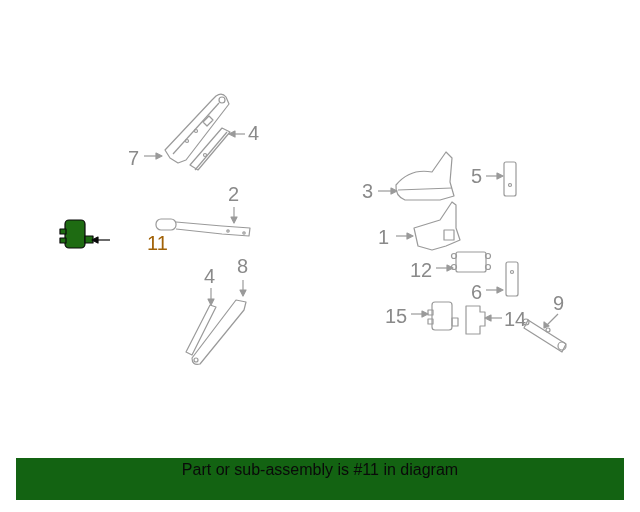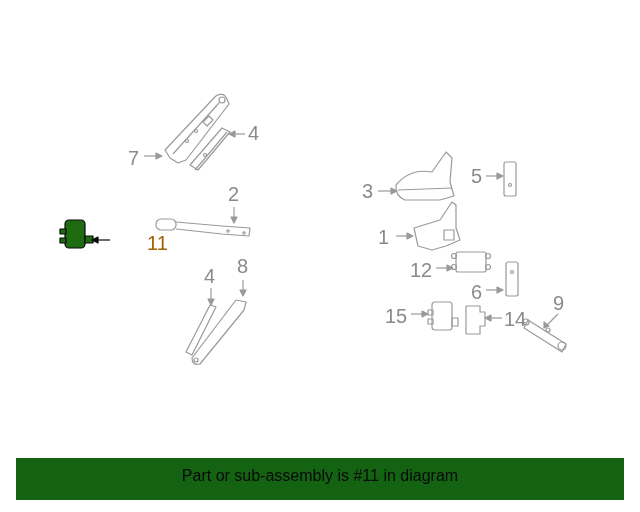--- a/index.html
+++ b/index.html
@@ -1,20 +1,20 @@
 <!DOCTYPE html>
 <html><head>
 <meta charset="utf-8">
 <style>
   html, body { margin:0; padding:0; background:#ffffff; }
   body { width:640px; height:512px; position:relative; overflow:hidden; font-family:"Liberation Sans", sans-serif; }
   #diagram { position:absolute; left:0; top:0; width:640px; height:512px; }
   .lbl { position:absolute; font-size:20px; line-height:20px; color:#8a8a8a; font-family:"Liberation Sans", sans-serif; }
   .lbl.hl { color:#a16207;margin-left:34px; }
-  #banner { position:absolute; left:16px; top:458px; width:608px; height:42px; background:#136312; color:#0a0a0a; text-align:center; font-size:16px; line-height:17px; padding-top:9px; box-sizing:border-box; }
+  #banner { position:absolute; left:16px; top:458px; width:608px; height:42px; background:#136312; color:#0a0a0a; text-align:center; font-size:16px; line-height:17px; padding-top:3px; box-sizing:border-box; }
   #banner div { white-space:nowrap; }
 </style>
 </head>
 <body>
 
 <svg id="diagram" viewBox="0 0 640 512" xmlns="http://www.w3.org/2000/svg" fill="none" stroke="#9a9a9a" stroke-width="1.2" stroke-linejoin="round">
 
   <g>
     <path d="M165 150 L212 100 L216 96 Q222 92 226 97 L229 104 L186 160 L178 163 L170 158 Z"></path>
     <path d="M173 154 L219 103"></path>

